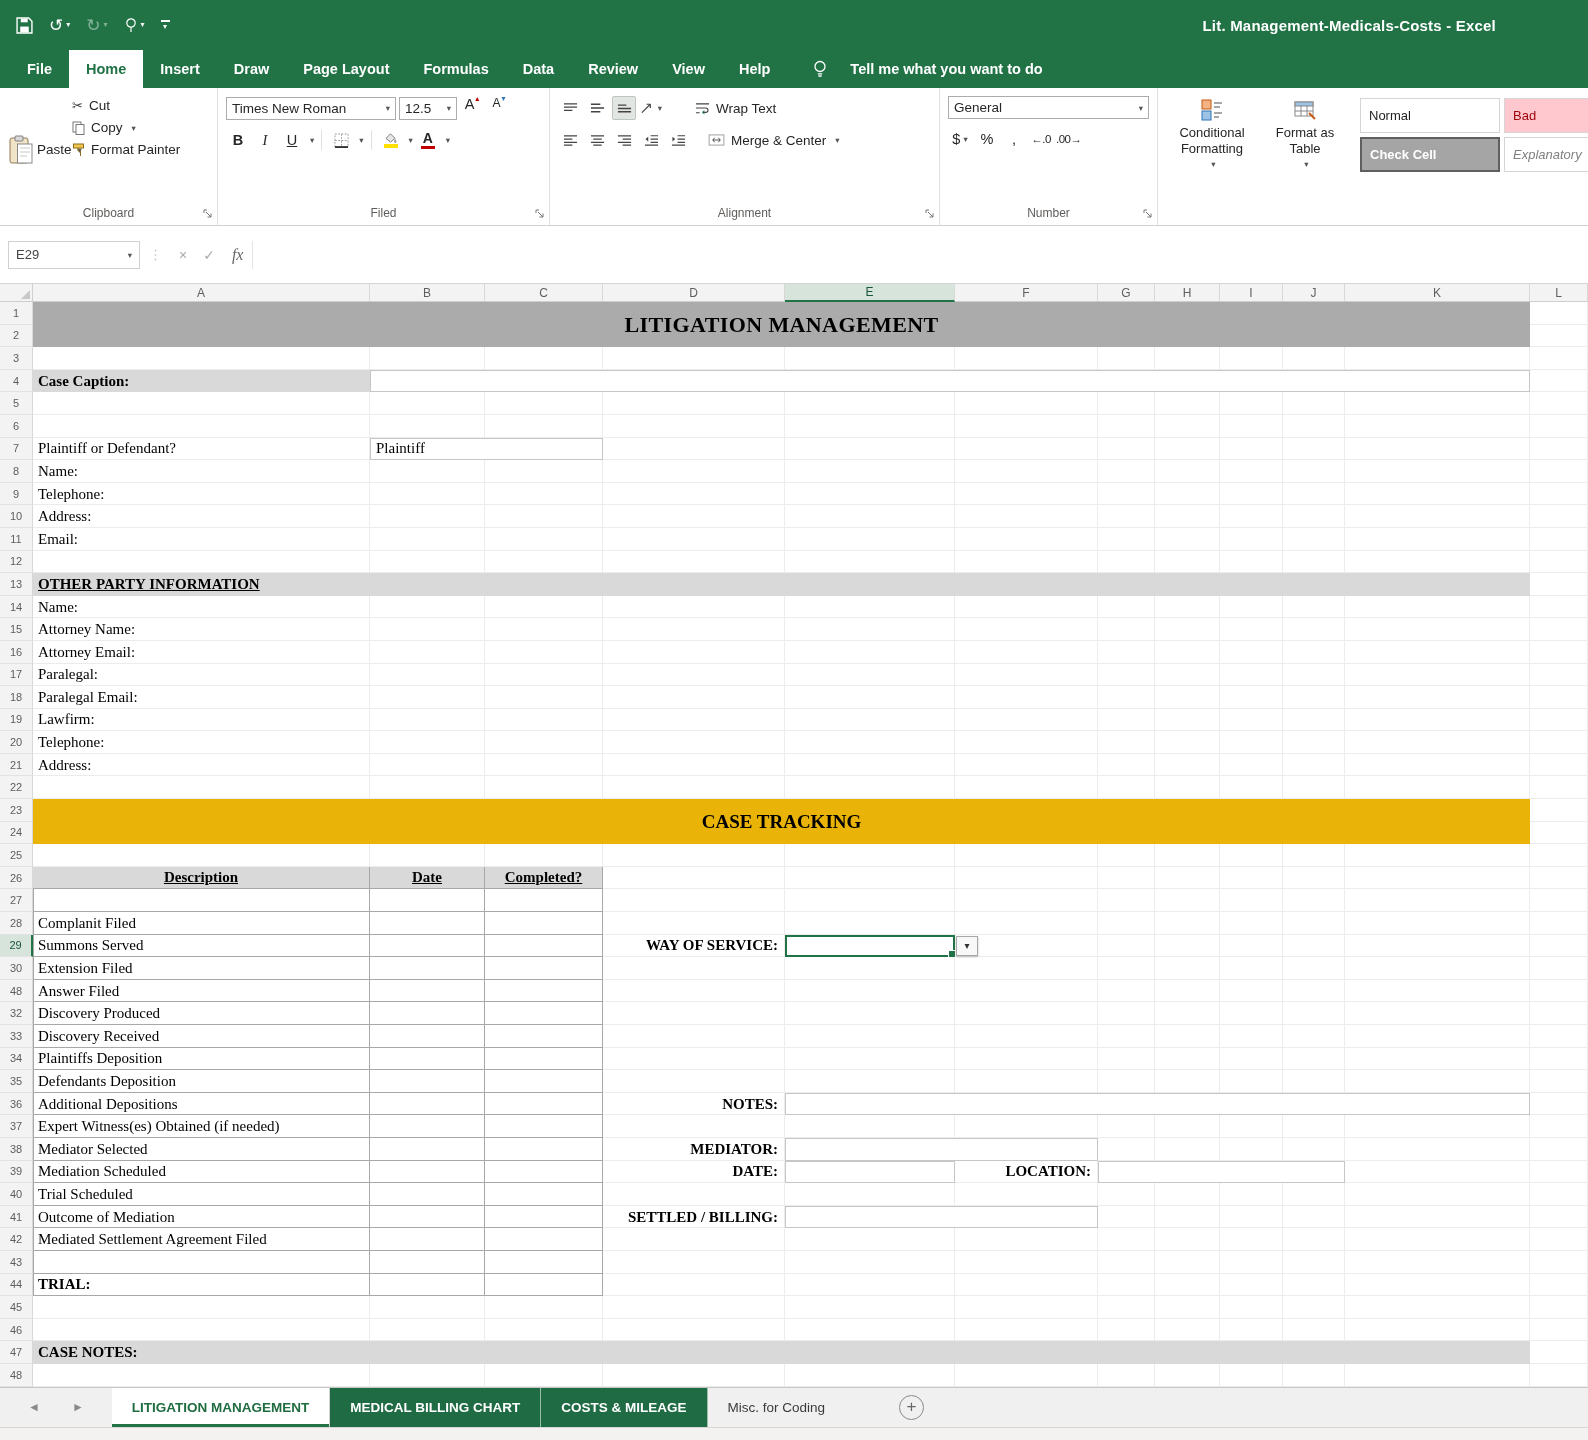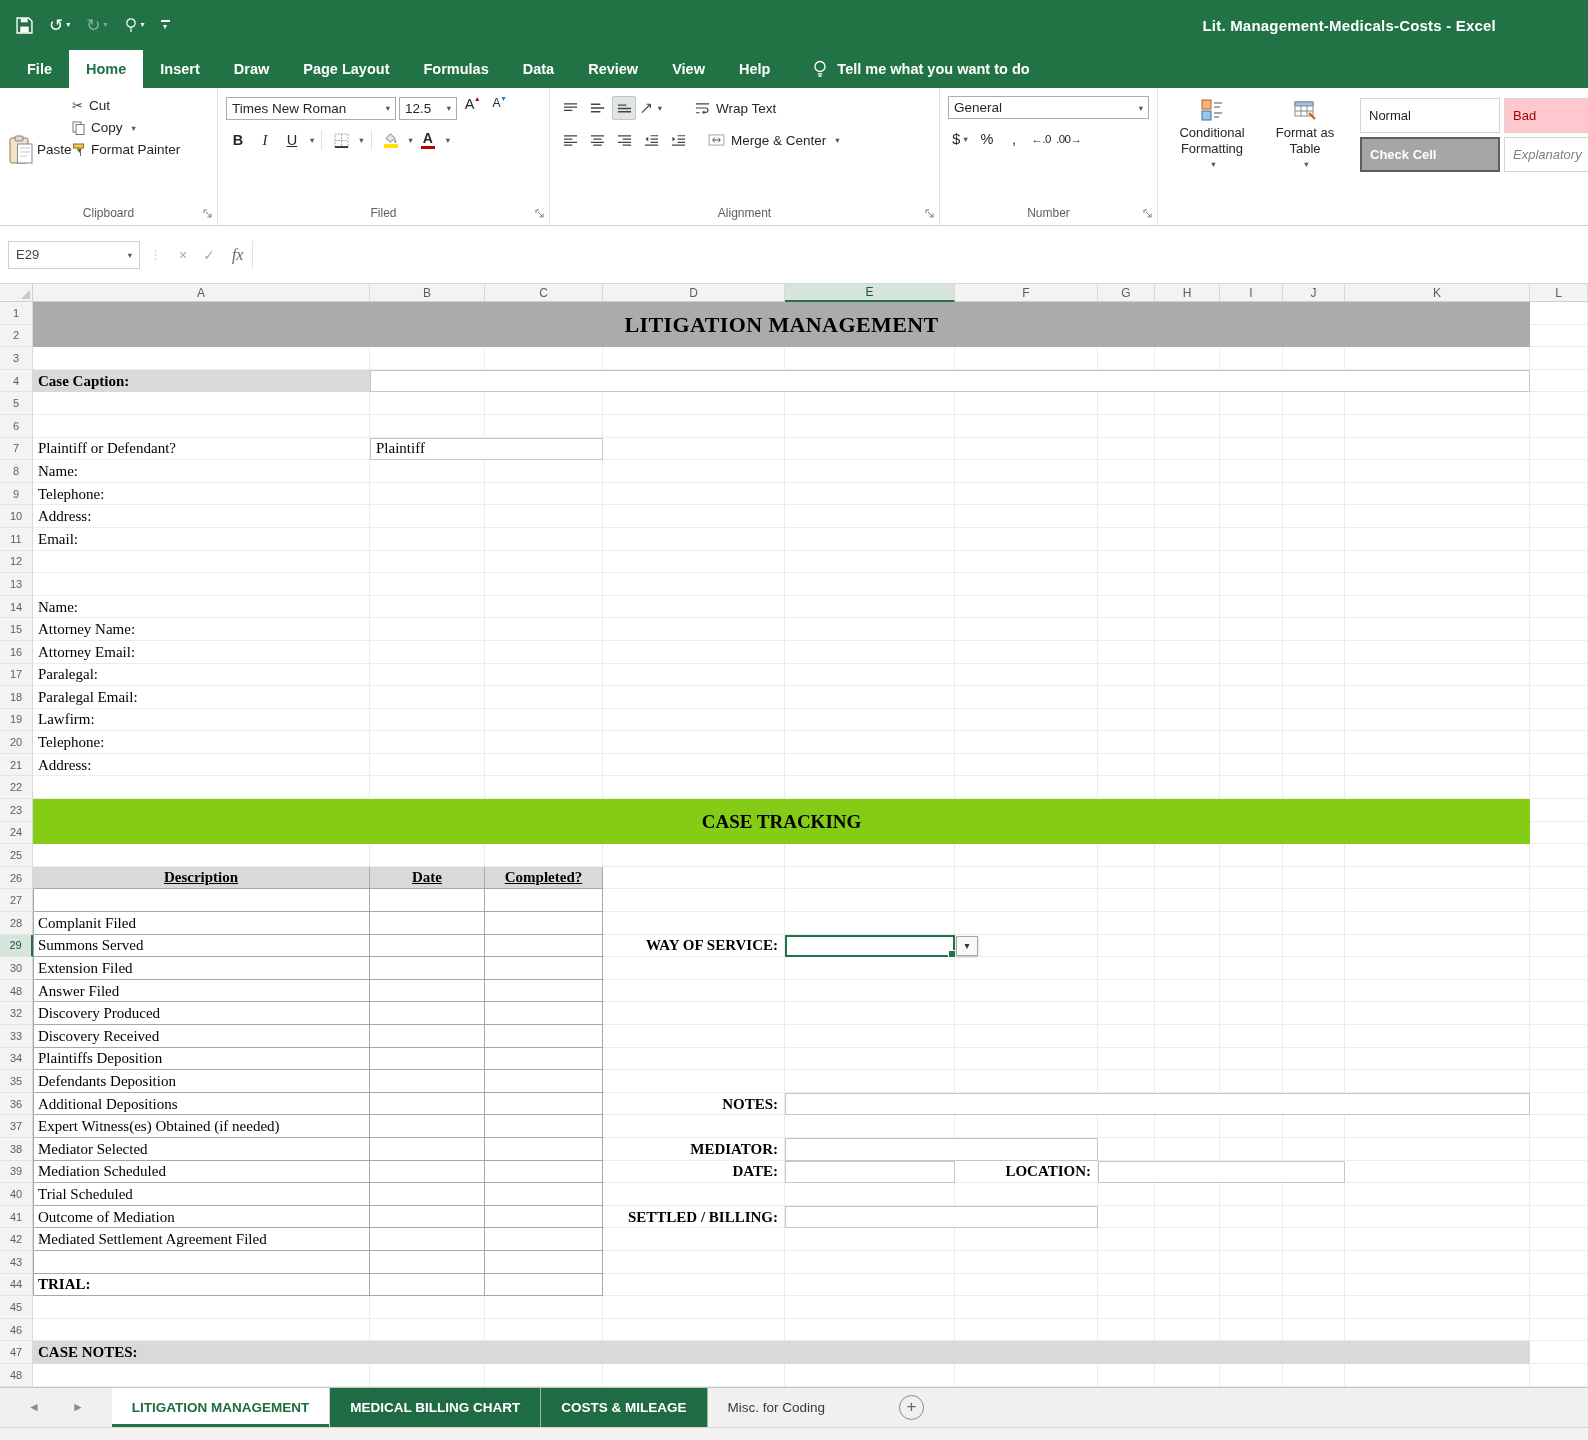--- a/index.html
+++ b/index.html
@@ -15,21 +15,21 @@
   .mini{font-size:8px;opacity:.95;}
   .cust{display:flex;flex-direction:column;align-items:center;gap:1px;}
   .cust .bar{width:9px;height:2px;background:#fff;}
   .wintitle{position:absolute;right:92px;top:0;height:100%;display:flex;align-items:center;
             font-size:15px;font-weight:700;letter-spacing:.2px;}
 
   
   .tabrow{height:38px;background:#217346;display:flex;align-items:stretch;padding-left:10px;color:#fff;}
   .rtab{display:flex;align-items:center;padding:0 17px;font-size:14.5px;font-weight:600;cursor:pointer;white-space:nowrap;}
   .rtab.active{background:#fff;color:#217346;}
-  .tellme{display:flex;align-items:center;gap:10px;margin-left:26px;font-size:14.5px;font-weight:600;cursor:text;}
+  .tellme{display:flex;align-items:center;gap:23px;margin-left:26px;font-size:14.5px;font-weight:600;cursor:text;}
 
   
   .ribbon{height:137px;background:#fff;border-bottom:1px solid #D2D0CE;display:flex;}
   .rgroup{position:relative;border-right:1px solid #E3E1DF;display:flex;flex-direction:column;box-sizing:border-box;flex:none;}
   .gbody{flex:1;display:flex;padding:8px 8px 0 8px;gap:6px;}
   .gbody.col{flex-direction:column;gap:0;}
   .glabel{height:24px;display:flex;align-items:center;justify-content:center;font-size:12px;color:#605E5C;}
   .launcher{position:absolute;right:4px;bottom:6px;cursor:pointer;}
   .frow{display:flex;align-items:center;gap:3px;margin-bottom:8px;}
   .dd{font-size:8.5px;color:#555;margin-left:3px;}
@@ -89,21 +89,21 @@
   .rowhdr.sel{background:#D7E4DB;border-right:2px solid #217346;color:#17563B;}
   .bcell{border-right:1px solid #ECECEC;border-bottom:1px solid #ECECEC;box-sizing:border-box;}
   .tregion{border-right:1px solid #A8A8A8;border-bottom:1px solid #A8A8A8;box-sizing:border-box;}
   .regionoutline{border:1px solid #A8A8A8;box-sizing:border-box;pointer-events:none;}
   .ccell{font-family:"Liberation Serif",serif;font-size:15px;color:#000;display:flex;align-items:center;
          padding:0 5px;overflow:hidden;white-space:nowrap;box-sizing:border-box;}
   .t{background:#ABABAB;justify-content:center;font-weight:700;font-size:22px;letter-spacing:.4px;}
   .sec{background:#D9D9D9;font-weight:700;text-decoration:underline;}
   .secplain{background:#D9D9D9;font-weight:700;}
   .graycell{background:#D9D9D9;font-weight:700;}
-  .ct{background:#84cc16;justify-content:center;font-weight:700;font-size:19px;}
+  .ct{background:#eab308;justify-content:center;font-weight:700;font-size:19px;}
   .th{background:#D9D9D9;font-weight:700;text-decoration:underline;justify-content:center;
       border-right:1px solid #A8A8A8;border-bottom:1px solid #A8A8A8;}
   .lbl{}
   .lbl.bold{font-weight:700;}
   .rl{font-weight:700;justify-content:flex-end;padding-right:7px;}
   .inp{border:1px solid #C6C6C6;background:#fff;}
   .selbox{border:2px solid #217346;position:relative;z-index:5;box-sizing:border-box;}
   .selbox .handle{position:absolute;right:-3px;bottom:-3px;width:6px;height:6px;background:#217346;border:1px solid #fff;}
   .selbox .dvbtn{position:absolute;top:-1px;bottom:-1px;left:100%;margin-left:3px;width:20px;background:#F8F8F8;
                  border:1px solid #A8A8A8;color:#333;font-size:10px;display:flex;align-items:center;justify-content:center;
@@ -1136,20 +1136,21 @@
       <div class="regionoutline" style="grid-area: 26 / 2 / span 19 / span 3;"></div>
       <div class="ccell t" style="grid-area: 1 / 2 / span 2 / span 11;">LITIGATION MANAGEMENT</div>
       <div class="ccell graycell" style="grid-area: 4 / 2;">Case Caption:</div>
       <div class="ccell inp" style="grid-area: 4 / 3 / auto / span 10;"></div>
       <div class="ccell lbl" style="grid-area: 7 / 2;">Plaintiff or Defendant?</div>
       <div class="ccell lbl inp" style="grid-area: 7 / 3 / auto / span 2;">Plaintiff</div>
       <div class="ccell lbl" style="grid-area: 8 / 2;">Name:</div>
       <div class="ccell lbl" style="grid-area: 9 / 2;">Telephone:</div>
       <div class="ccell lbl" style="grid-area: 10 / 2;">Address:</div>
       <div class="ccell lbl" style="grid-area: 11 / 2;">Email:</div>
+      <div class="ccell sec" style="grid-area: 13 / 2 / auto / span 11;">OTHER PARTY INFORMATION</div>
       <div class="ccell lbl" style="grid-area: 14 / 2;">Name:</div>
       <div class="ccell lbl" style="grid-area: 15 / 2;">Attorney Name:</div>
       <div class="ccell lbl" style="grid-area: 16 / 2;">Attorney Email:</div>
       <div class="ccell lbl" style="grid-area: 17 / 2;">Paralegal:</div>
       <div class="ccell lbl" style="grid-area: 18 / 2;">Paralegal Email:</div>
       <div class="ccell lbl" style="grid-area: 19 / 2;">Lawfirm:</div>
       <div class="ccell lbl" style="grid-area: 20 / 2;">Telephone:</div>
       <div class="ccell lbl" style="grid-area: 21 / 2;">Address:</div>
       <div class="ccell ct" style="grid-area: 23 / 2 / span 2 / span 11;">CASE TRACKING</div>
       <div class="ccell th" style="grid-area: 26 / 2;">Description</div>

